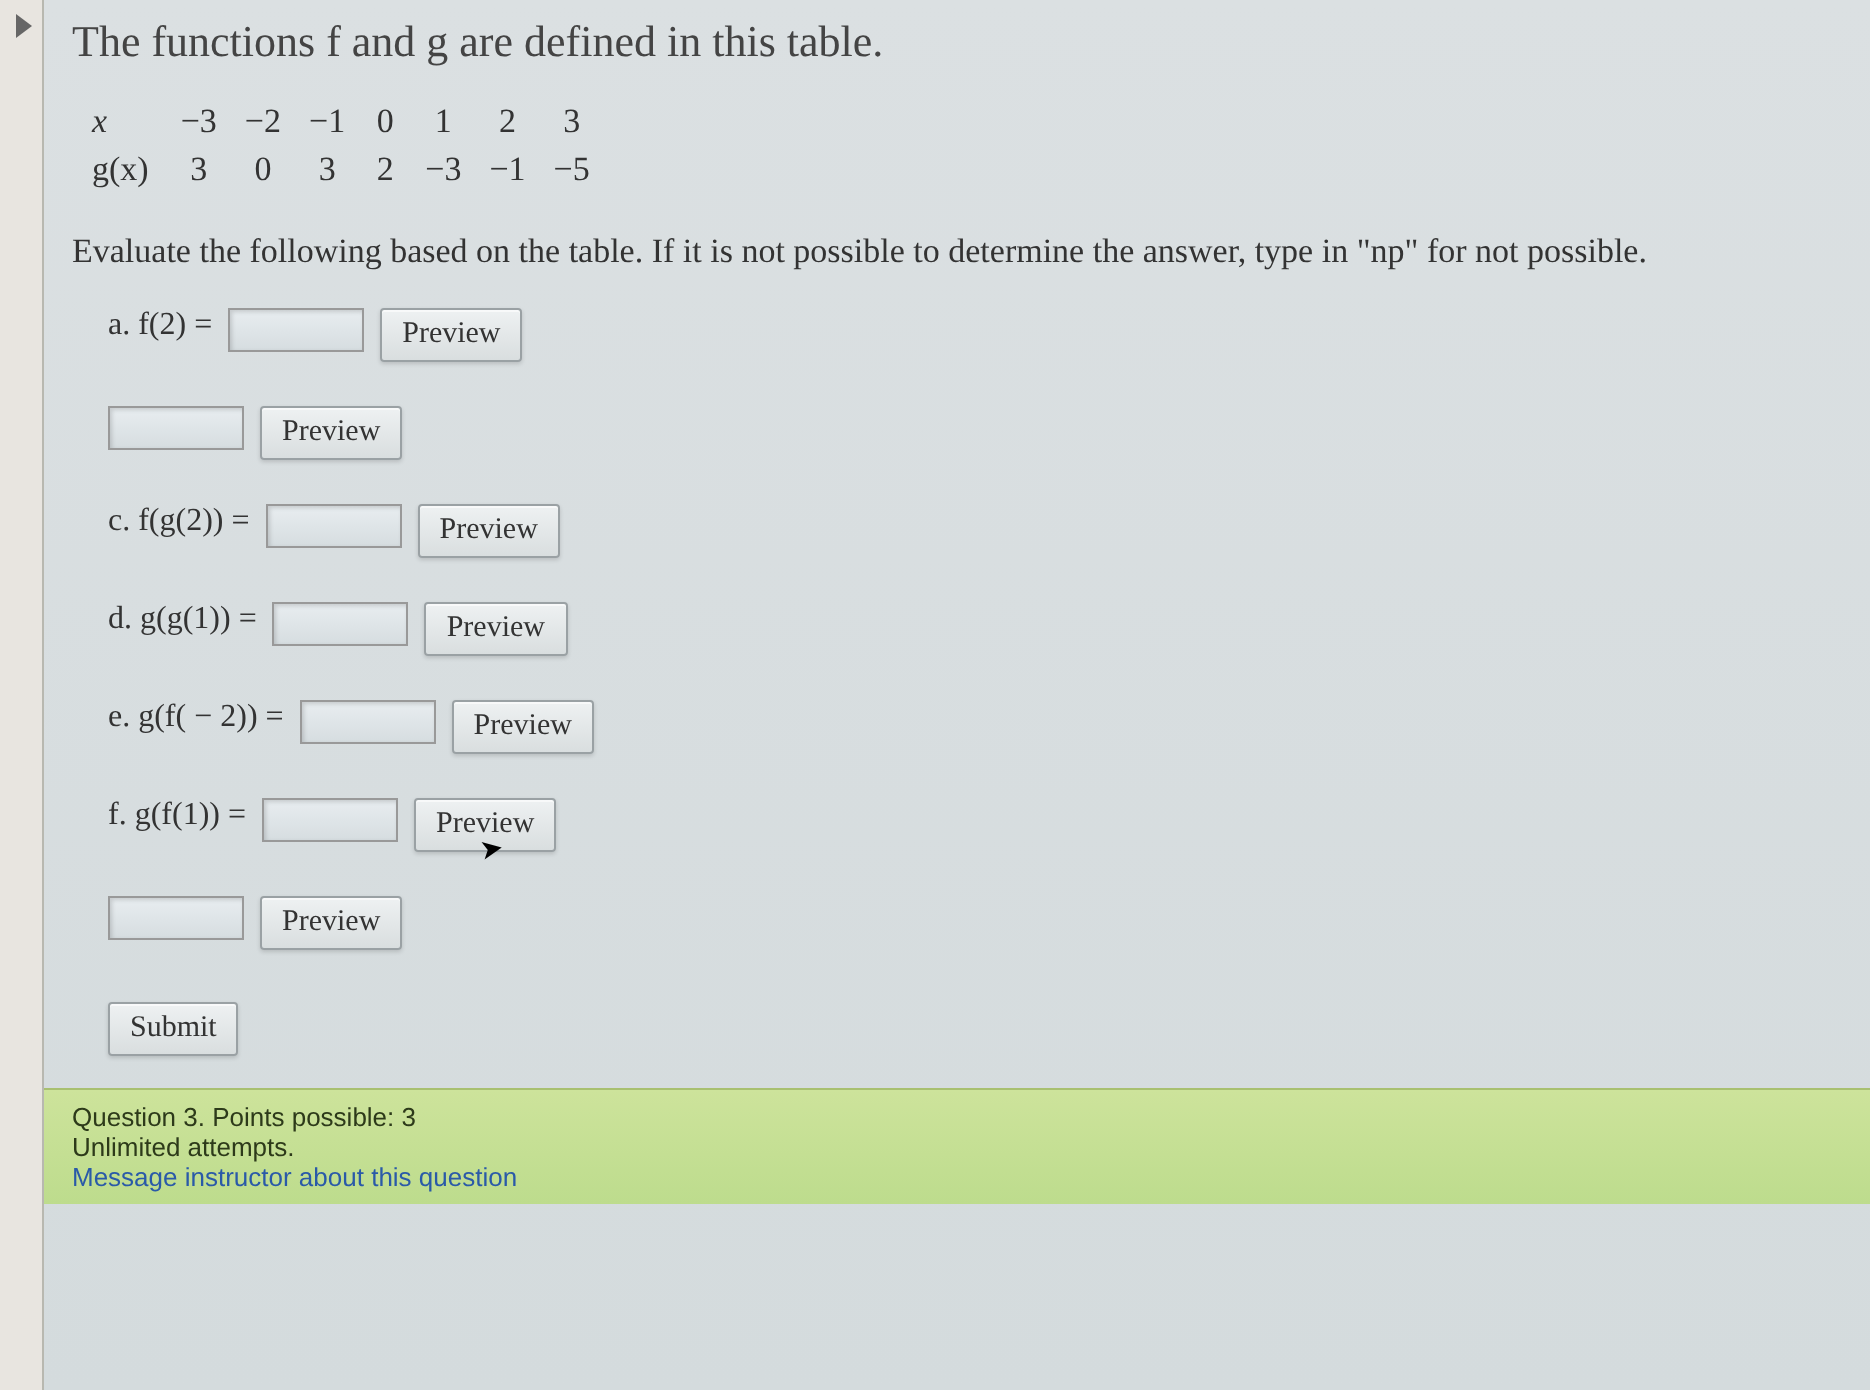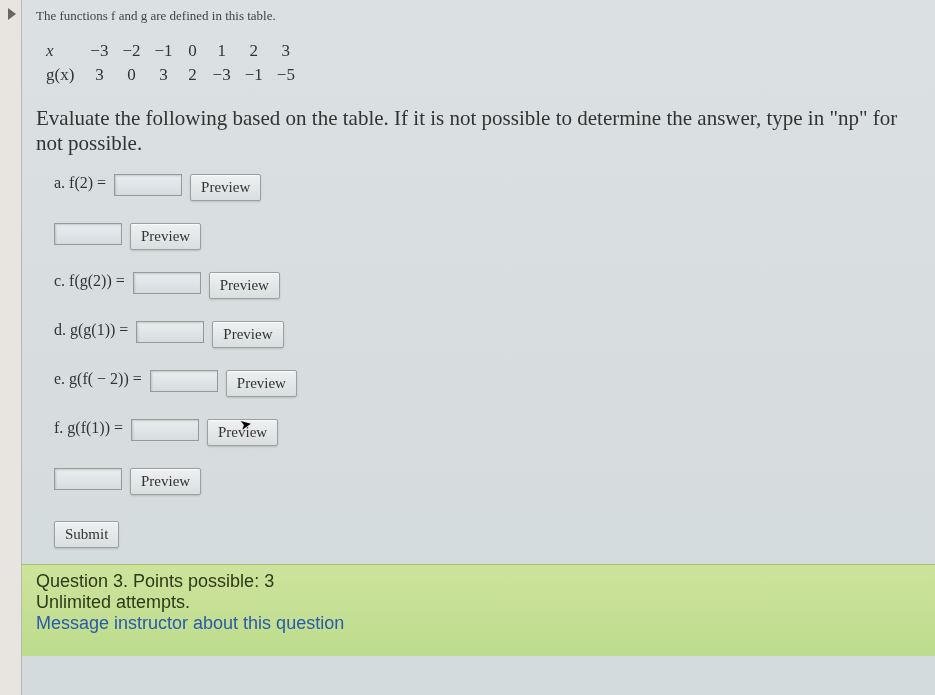--- a/index.html
+++ b/index.html
@@ -29,26 +29,26 @@
   border-bottom: 6px solid transparent;
   border-left: 8px solid #666;
   margin-left: 2px;
 }
 .content {
   flex: 1;
   padding: 8px 14px 0 14px;
   background: linear-gradient(#dbe0e2,#d4dbdd);
   position: relative;
 }
-.intro { color:#444; font-size:13px; margin-bottom:14px; }
+.intro { color:#444; font-size:22px; margin-bottom:14px; }
 .data-table { margin: 6px 0 18px 2px; font-size:17px; color:#333; }
 .data-table td { padding: 1px 6px; text-align:center; min-width:24px;}
 .data-table td:first-child { text-align:left; padding-right:8px; font-style:normal;}
 .data-table .hdr td:first-child { font-style: italic; }
-.instr { font-size:21px; color:#333; margin-bottom:18px; }
+.instr { font-size:17px; color:#333; margin-bottom:18px; }
 .qrow {
   display:flex;
   align-items:flex-start;
   gap:8px;
   margin: 0 0 22px 18px;
   font-size:16px;
   color:#333;
 }
 .qlabel { white-space:nowrap; }
 input.ans {
@@ -76,25 +76,25 @@
   position:absolute;
   left: 218px; top: 416px;
   font-size:14px; color:#000;
   transform: rotate(-10deg);
   pointer-events:none;
 }
 .footer {
   margin-top: 6px;
   margin-left: -14px;
   margin-right: -14px;
-  padding: 6px 14px 22px 14px;
+  padding: 6px 14px 6px 14px;
   background: linear-gradient(#cde39b,#bddc8d);
   border-top: 1px solid #a8c070;
   font-family: Verdana, Geneva, sans-serif;
-  font-size: 18px;
+  font-size: 13px;
   color:#2d3a1a;
 }
 .footer .msg { color:#2a5aa8; cursor:pointer;text-align:right; }
 </style>
 </head>
 <body>
 
 <div class="outer">
   <div class="triangle-col">
     <span class="triangle"></span>

